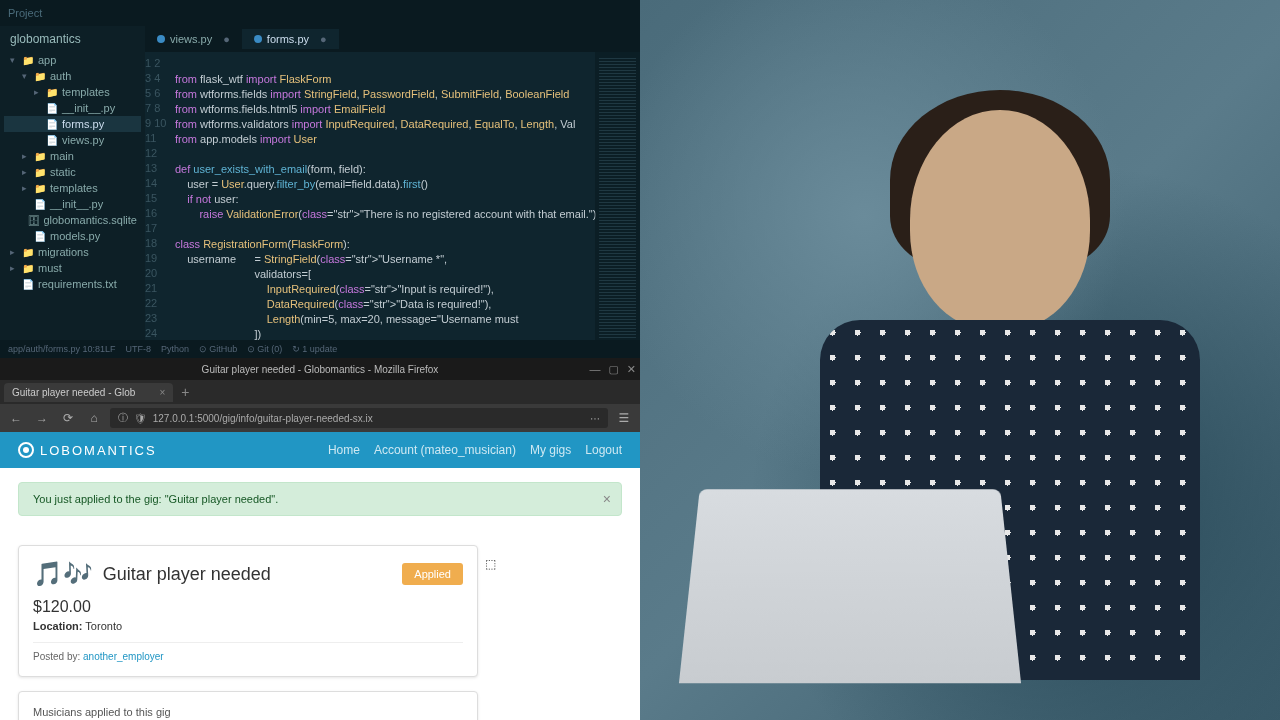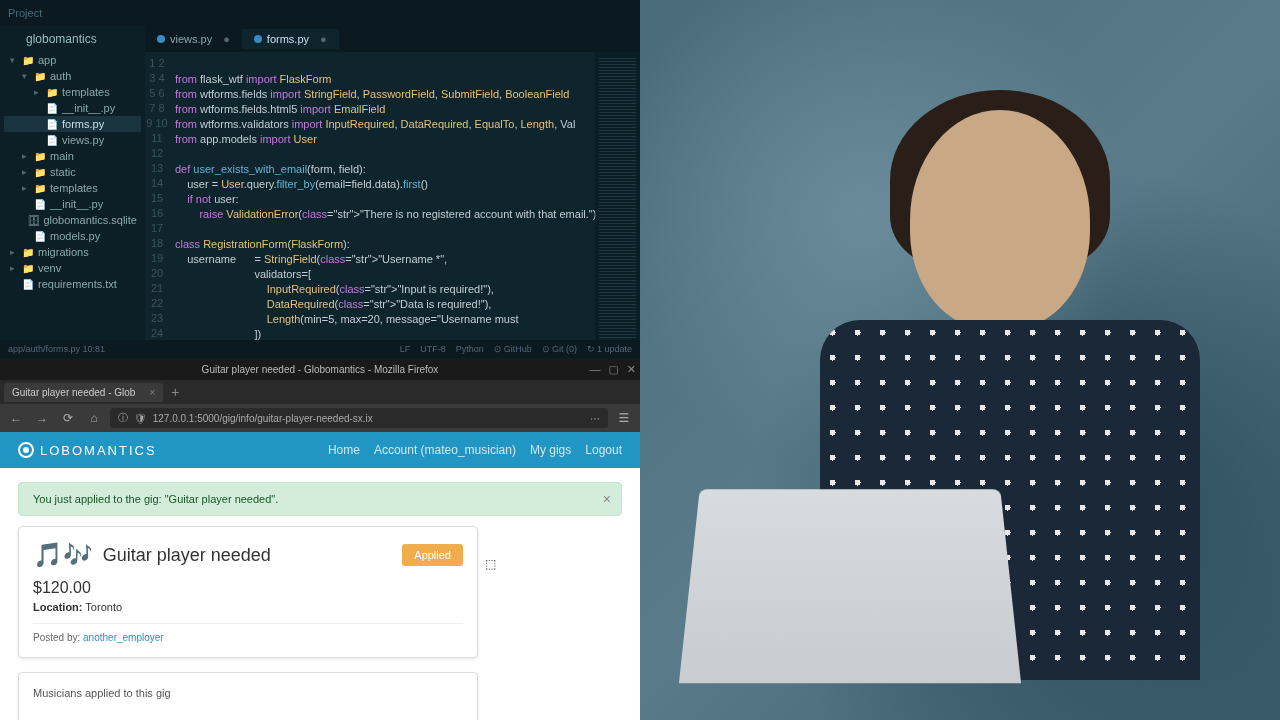--- a/index.html
+++ b/index.html
@@ -11,60 +11,60 @@
 .head{position:absolute;left:220px;top:30px;width:180px;height:220px;background:#c9a886;border-radius:50% 50% 45% 45%}
 .hair{position:absolute;left:200px;top:10px;width:220px;height:180px;background:#2a1f18;border-radius:50% 50% 30% 30%}
 .body{position:absolute;left:130px;top:240px;width:380px;height:360px;background:#1a2838;border-radius:40px 40px 0 0}
 .dots{position:absolute;inset:0;background-image:radial-gradient(circle,#e8e8e8 3px,transparent 3px);background-size:25px 25px;border-radius:40px 40px 0 0}
 .laptop{position:absolute;left:0;bottom:0;width:320px;height:200px;background:linear-gradient(180deg,#d8dce0 0%,#c8ccd0 100%);border-radius:8px 8px 0 0;transform:perspective(400px) rotateX(15deg)}
 
 .ide{height:358px;display:flex;flex-direction:column;background:#0d1f26}
 .ide-top{height:26px;background:#0a1a20;display:flex;align-items:center;padding:0 8px;gap:10px;color:#4a6b7a;font-size:11px}
 .ide-body{flex:1;display:flex;overflow:hidden}
 .sidebar{width:145px;background:#0d1f26;color:#8aa;font-size:11px;overflow:hidden}
-.sidebar-h{padding:6px 26px;color:#9bb;font-size:12px}
+.sidebar-h{padding:6px 10px;color:#9bb;font-size:12px}
 .tree{padding:0 4px}
 .tree-item{display:flex;align-items:center;gap:4px;padding:2px 4px;color:#8aa;cursor:pointer;white-space:nowrap}
 .tree-item.sel{background:#1a3540;color:#cde}
 .tree-item .chev{width:8px;color:#567;font-size:9px}
 .tree-item .ico{width:12px;font-size:10px}
 .editor{flex:1;display:flex;flex-direction:column;background:#0f252e;position:relative}
 .tabs{height:26px;background:#0a1a20;display:flex;align-items:center}
 .tab{padding:4px 12px;font-size:11px;color:#8aa;display:flex;align-items:center;gap:5px;cursor:pointer}
 .tab.active{background:#0f252e;color:#cde}
 .tab .dot{width:8px;height:8px;border-radius:50%;background:#3a8bc4}
 .code{flex:1;display:flex;font-family:'Consolas',monospace;font-size:11px;line-height:15px;overflow:hidden}
-.gutter{width:30px;text-align:center;padding:4px 6px 8px 0;color:#3a5560}
+.gutter{width:30px;text-align:left;padding:4px 6px 8px 0;color:#3a5560}
 .lines{flex:1;padding:20px 0;white-space:pre;color:#c3cdd3}
 .minimap{position:absolute;right:0;top:26px;width:45px;height:320px;background:#0a1a20;opacity:0.6}
 .minimap::before{content:"";position:absolute;inset:4px;background:repeating-linear-gradient(0deg,#2a4550 0,#2a4550 1px,transparent 1px,transparent 3px)}
 .kw{color:#c678dd}.fn{color:#5fb3d4}.cls{color:#e5c07b}
-.ide-status{height:18px;background:#0a1a20;display:flex;align-items:center;justify-content:space-between;padding:8px 8px;font-size:9px;color:#567}
+.ide-status{height:18px;background:#0a1a20;display:flex;align-items:center;padding:8px 8px;font-size:9px;color:#567}
 .status-r{display:flex;gap:10px}
 
 .browser{height:362px;display:flex;flex-direction:column;background:#f5f5f5}
 .br-title{height:22px;background:#1a1a1a;color:#bbb;font-size:10px;display:flex;align-items:center;justify-content:center;position:relative}
 .br-ctrls{position:absolute;right:4px;display:flex;gap:8px;color:#888}
 .br-ctrls span{cursor:pointer;font-size:11px}
 .br-tabs{height:24px;background:#2a2a2a;display:flex;align-items:center;padding:0 4px}
-.br-tab{background:#3a3a3a;color:#ccc;font-size:10px;padding:4px 8px;border-radius:4px 4px 0 0;display:flex;align-items:center;gap:14px;cursor:pointer}
+.br-tab{background:#3a3a3a;color:#ccc;font-size:10px;padding:4px 8px;border-radius:4px 4px 0 0;display:flex;align-items:center;gap:24px;cursor:pointer}
 .br-tab .x{color:#888;cursor:pointer}
 .br-newtab{color:#888;padding:0 8px;cursor:pointer;font-size:14px}
 .br-nav{height:28px;background:#3a3a3a;display:flex;align-items:center;padding:0 6px;gap:6px}
 .br-nav .navbtn{width:20px;color:#aaa;text-align:center;cursor:pointer;font-size:12px}
 .urlbar{flex:1;background:#2a2a2a;border-radius:3px;height:20px;display:flex;align-items:center;padding:0 8px;gap:6px;color:#aaa;font-size:10px}
 .page{flex:1;background:#fff;overflow:hidden;position:relative}
 .navbar{height:36px;background:#2196c4;display:flex;align-items:center;justify-content:space-between;padding:0 18px}
 .brand{color:#fff;font-size:13px;letter-spacing:2px;display:flex;align-items:center;gap:6px}
 .brand-ico{width:16px;height:16px;border:2px solid #fff;border-radius:50%;position:relative}
 .brand-ico::before{content:"";position:absolute;left:3px;top:3px;width:6px;height:6px;background:#fff;border-radius:50%}
 .navlinks{display:flex;gap:14px;font-size:12px}
 .navlinks a{color:#cde8f2;text-decoration:none;cursor:pointer}
 .content{padding:14px 18px}
-.alert{background:#d4edda;border:1px solid #c3e6cb;color:#155724;padding:10px 14px;border-radius:4px;font-size:11px;position:relative;margin-bottom:10px}
+.alert{background:#d4edda;border:1px solid #c3e6cb;color:#155724;padding:10px 14px;border-radius:4px;font-size:11px;position:relative;margin-bottom:29px}
 .alert .close{position:absolute;right:10px;top:8px;color:#888;cursor:pointer;font-size:14px}
 .card{background:#fff;border:1px solid #ddd;border-radius:4px;padding:14px;box-shadow:0 1px 3px rgba(0,0,0,0.1);margin-bottom:14px;max-width:460px}
 .gig-head{display:flex;align-items:center;justify-content:space-between}
 .gig-title{display:flex;align-items:center;gap:10px}
 .music-ico{color:#d64;font-size:24px}
 .gig-title h2{font-size:18px;color:#333;font-weight:500}
 .applied{background:#f0ad4e;color:#fff;padding:5px 12px;border-radius:3px;font-size:11px;cursor:default}
 .price{font-size:16px;font-weight:normal;color:#333;margin-top:10px}
 .loc{font-size:11px;color:#333;margin-top:4px}
 .loc b{font-weight:600}
@@ -148,21 +148,21 @@
               <span>models.py</span>
             </div>
             <div class="tree-item" style="padding-left: 6px;">
               <span class="chev">▸</span>
               <span class="ico">📁</span>
               <span>migrations</span>
             </div>
             <div class="tree-item" style="padding-left: 6px;">
               <span class="chev">▸</span>
               <span class="ico">📁</span>
-              <span>venv</span>
+              <span>must</span>
             </div>
             <div class="tree-item" style="padding-left: 6px;">
               <span class="chev"></span>
               <span class="ico">📄</span>
               <span>requirements.txt</span>
             </div>
           </div>
       </div>
       <div class="editor">
         <div class="tabs" id="etabs">

